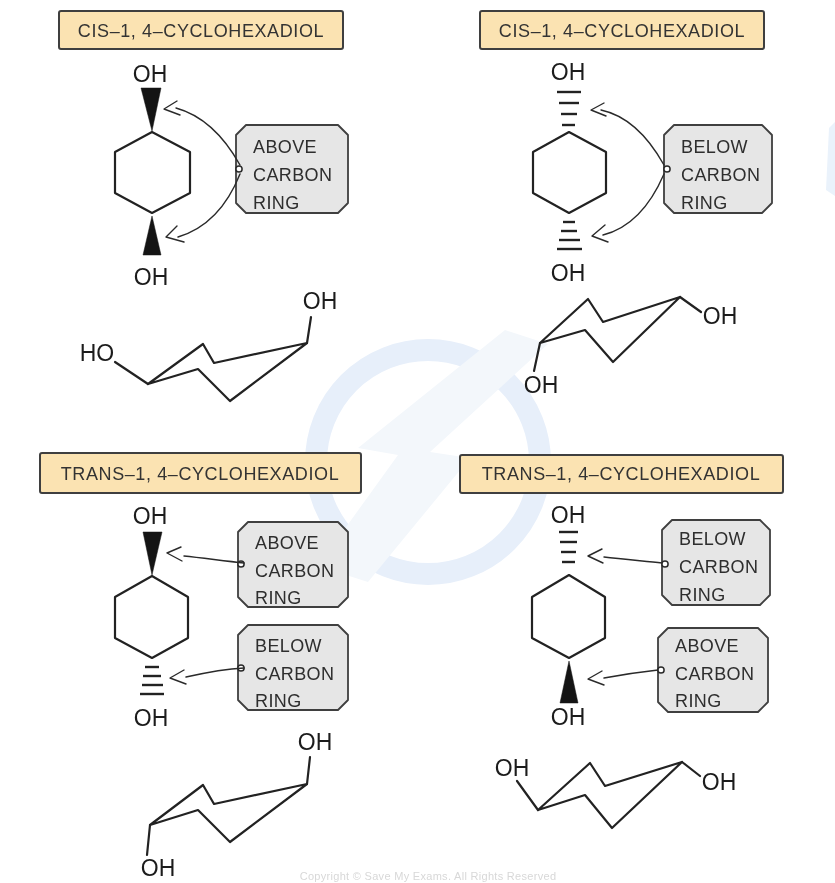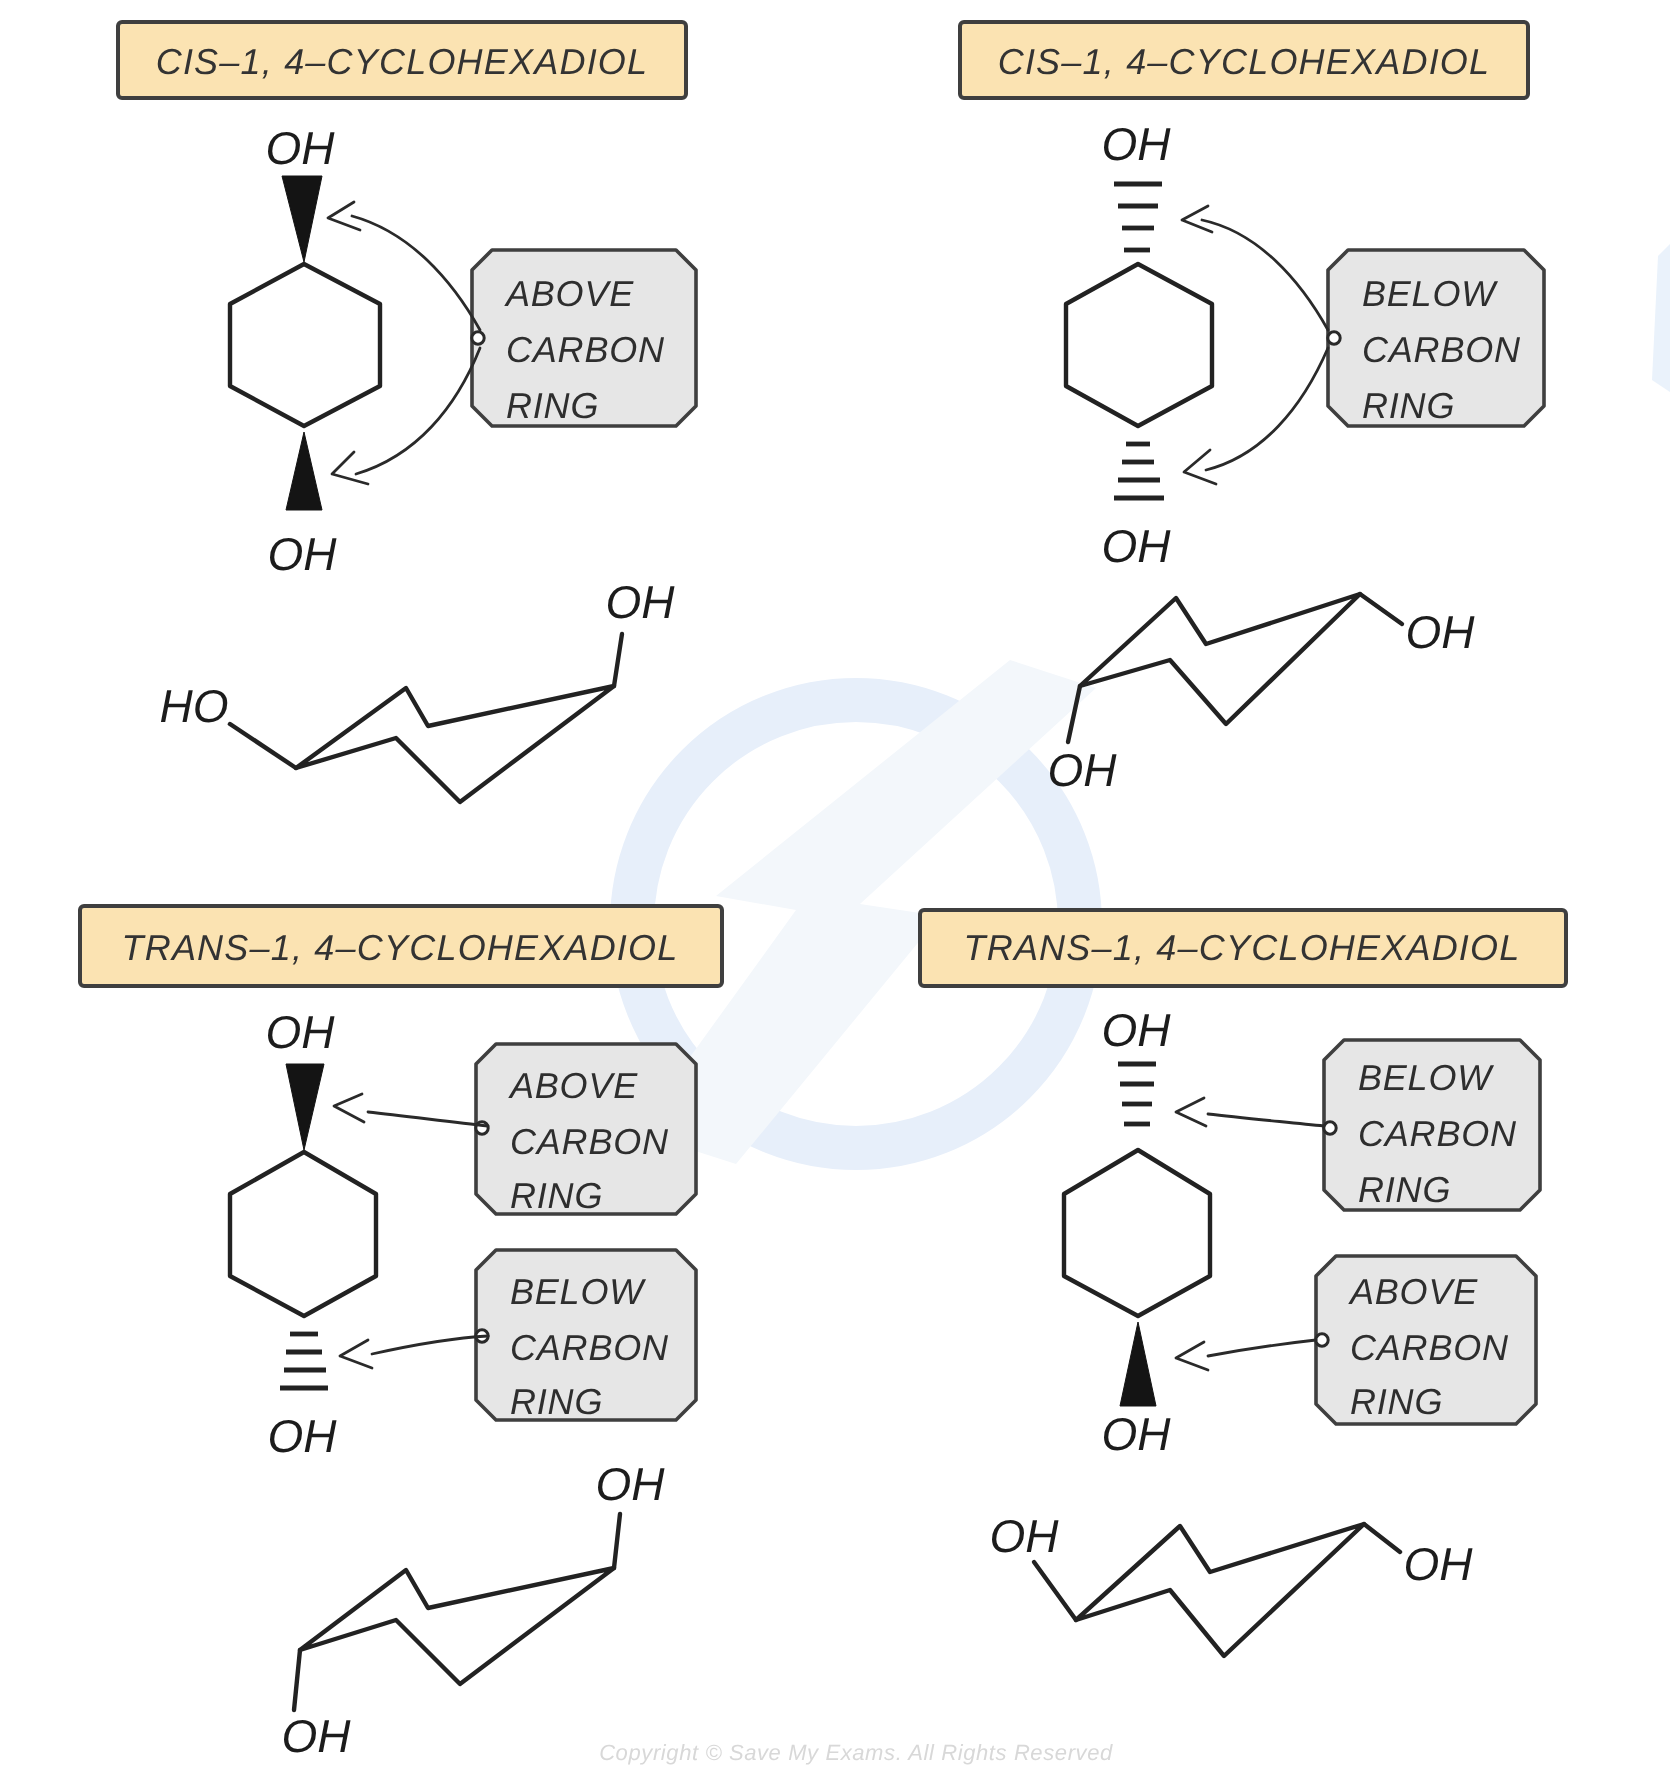--- a/index.html
+++ b/index.html
@@ -1,16 +1,16 @@
 <!DOCTYPE html>
 <html><head>
 <meta charset="utf-8">
 <style>
   html,body{margin:0;padding:0;background:#ffffff;}
-  .stage{width:835px;height:883px;position:relative;overflow:hidden;background:#fff;font-style:italic;}
+  .stage{width:835px;height:883px;position:relative;overflow:hidden;background:#fff;}
   svg{display:block;}
   text{font-family:"Liberation Sans","DejaVu Sans",sans-serif;fill:#2b2b2b;}
   .title-text{font-size:18px;letter-spacing:0.6px;text-anchor:middle;fill:#333;}
   .callout-text{font-size:18px;letter-spacing:0.4px;fill:#2e2e2e;}
   .atom-label{font-size:23px;text-anchor:middle;fill:#1c1c1c;}
   .footer-text{font-size:11px;text-anchor:middle;fill:#d8d8d8;letter-spacing:0.3px;}
   .bond{stroke:#222;stroke-width:2.2;fill:none;stroke-linejoin:round;stroke-linecap:round;}
   .hash{stroke:#222;stroke-width:2.4;stroke-linecap:butt;}
   .wedge{fill:#141414;stroke:#141414;stroke-width:0.5;}
   .arrow{stroke:#2a2a2a;stroke-width:1.4;fill:none;stroke-linecap:round;stroke-linejoin:round;}

